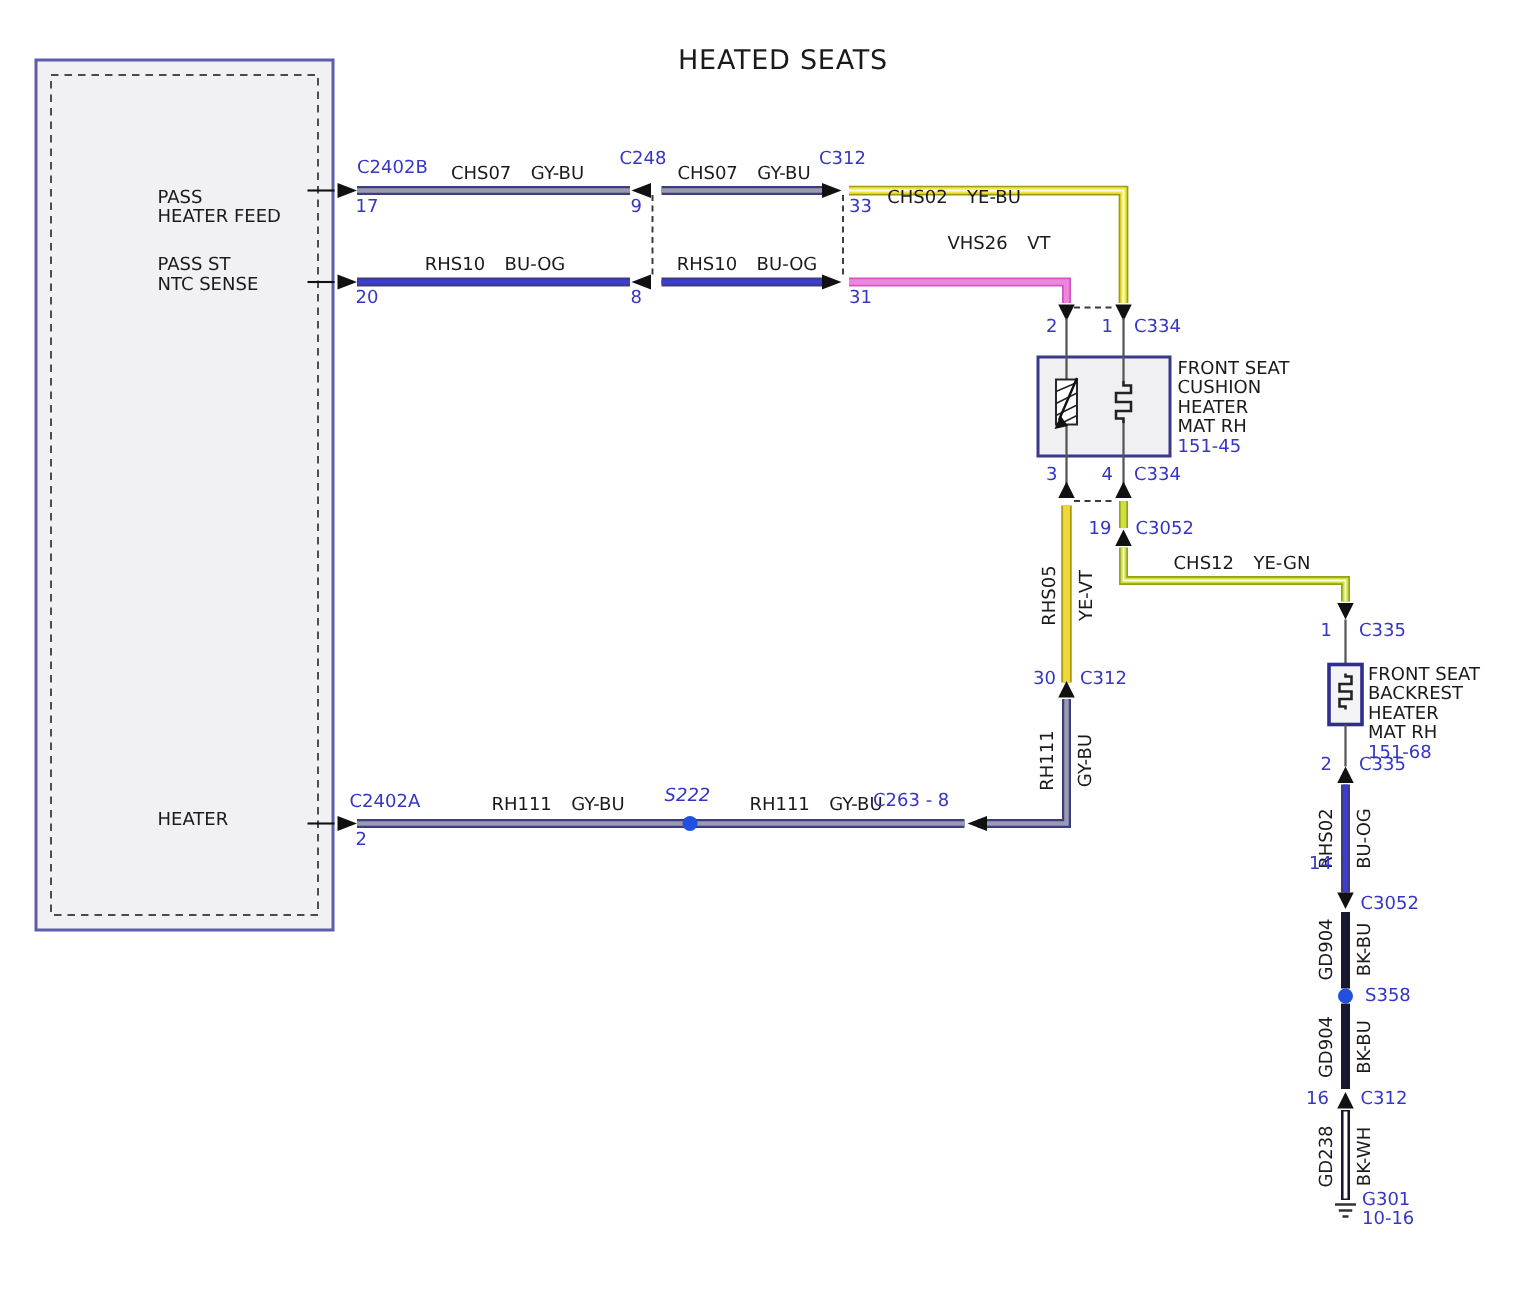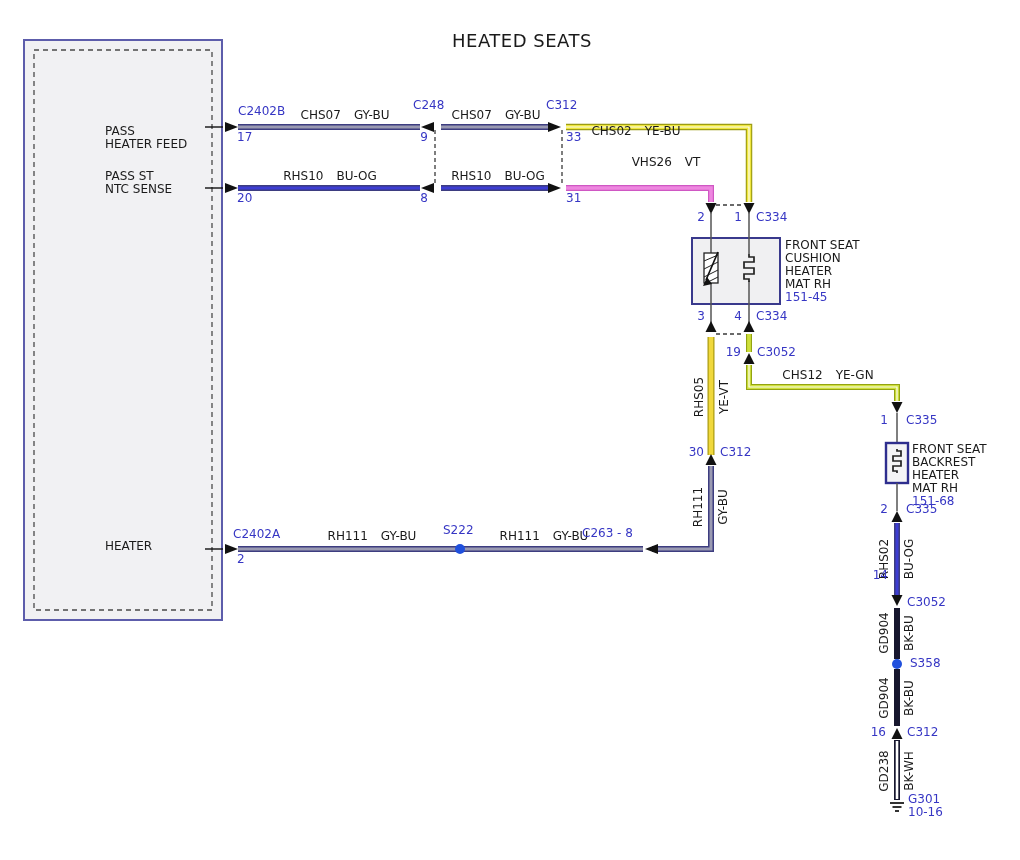--- a/index.html
+++ b/index.html
@@ -270,21 +270,21 @@
   <span class="b" style="left:906px;top:414px;">C335</span>
   <span class="b r" style="left:888px;top:503px;">2</span>
   <span class="b" style="left:906px;top:503px;">C335</span>
   <span class="b r" style="left:888px;top:569px;">14</span>
   <span class="b" style="left:907px;top:596px;">C3052</span>
   <span class="b r" style="left:886px;top:726px;">16</span>
   <span class="b" style="left:907px;top:726px;">C312</span>
 
   <span class="b" style="left:582px;top:527px;">C263 - 8</span>
 
-  <span class="b" style="left:443px;top:524px;">S222</span>
+  <span class="b" style="left:443px;top:524px;font-style:italic;">S222</span>
   <span class="b" style="left:910px;top:657px;">S358</span>
   <span class="b" style="left:908px;top:793px;">G301</span>
   <span class="b" style="left:908px;top:806px;">10-16</span>
 
   <div class="block" style="position:absolute;left:785px;top:239px;">
     <span class="t" style="position:static">FRONT SEAT</span>
     <span class="t" style="position:static">CUSHION</span>
     <span class="t" style="position:static">HEATER</span>
     <span class="t" style="position:static">MAT RH</span>
     <span class="b blue" style="position:static">151-45</span>

